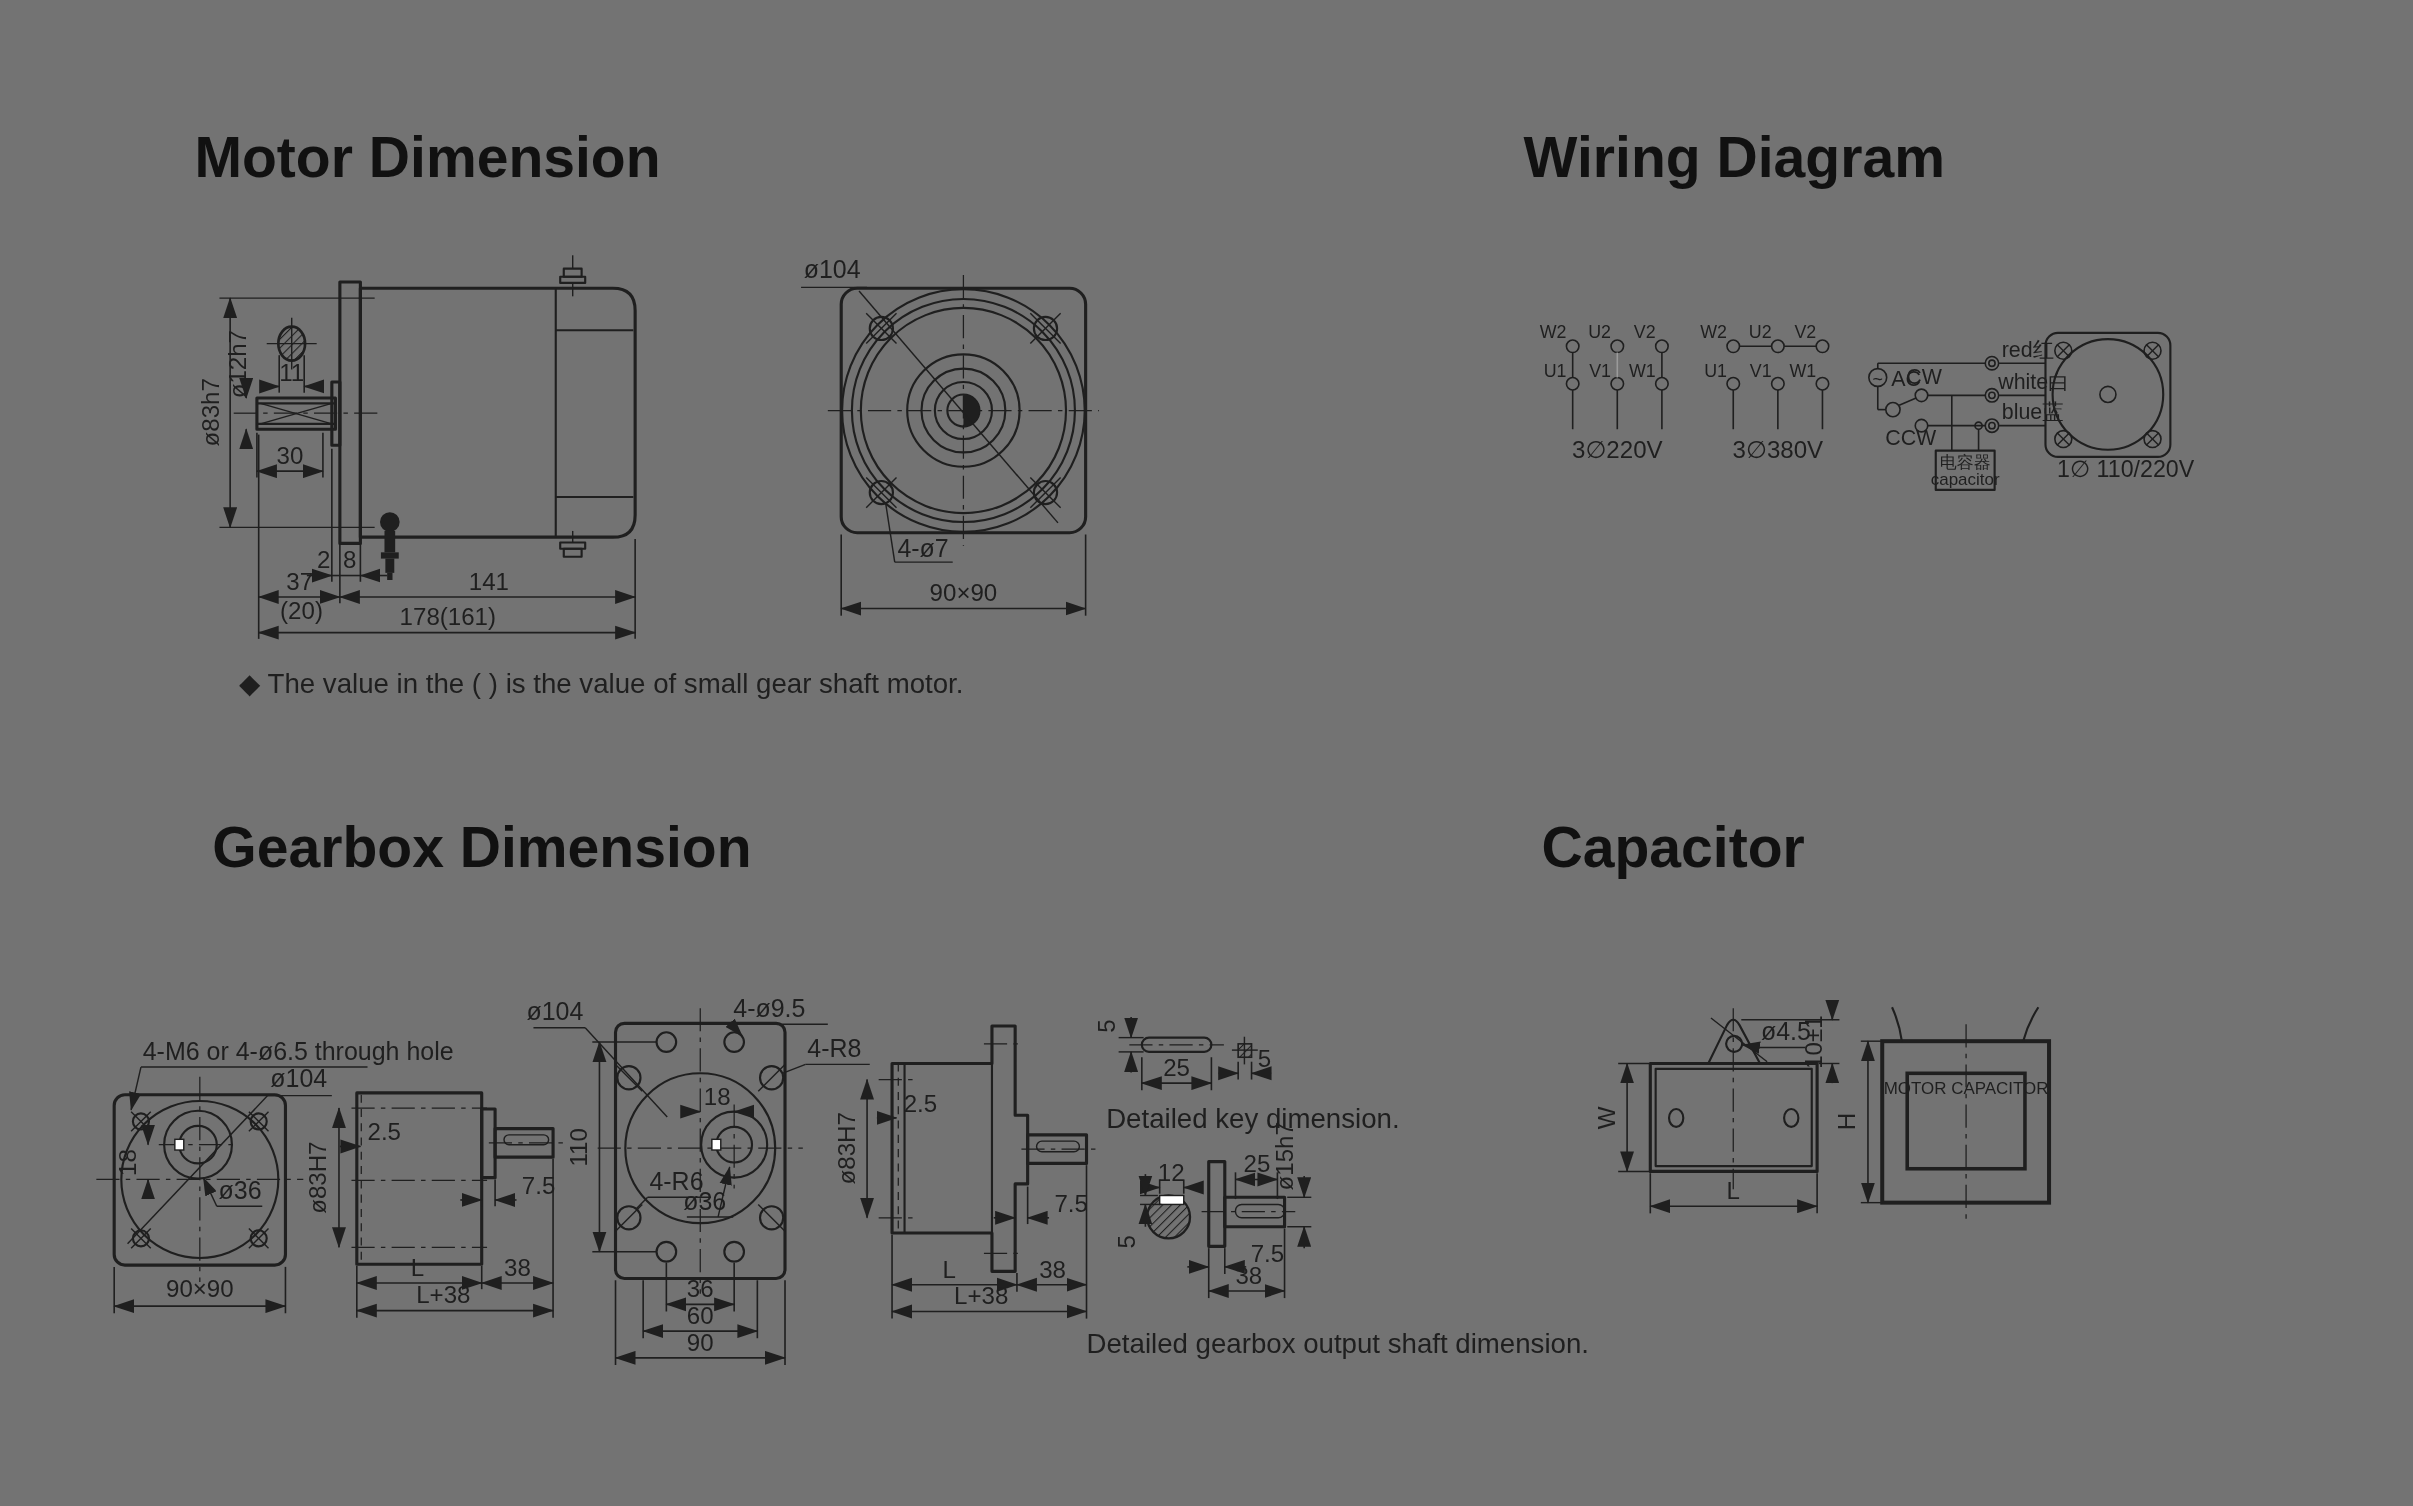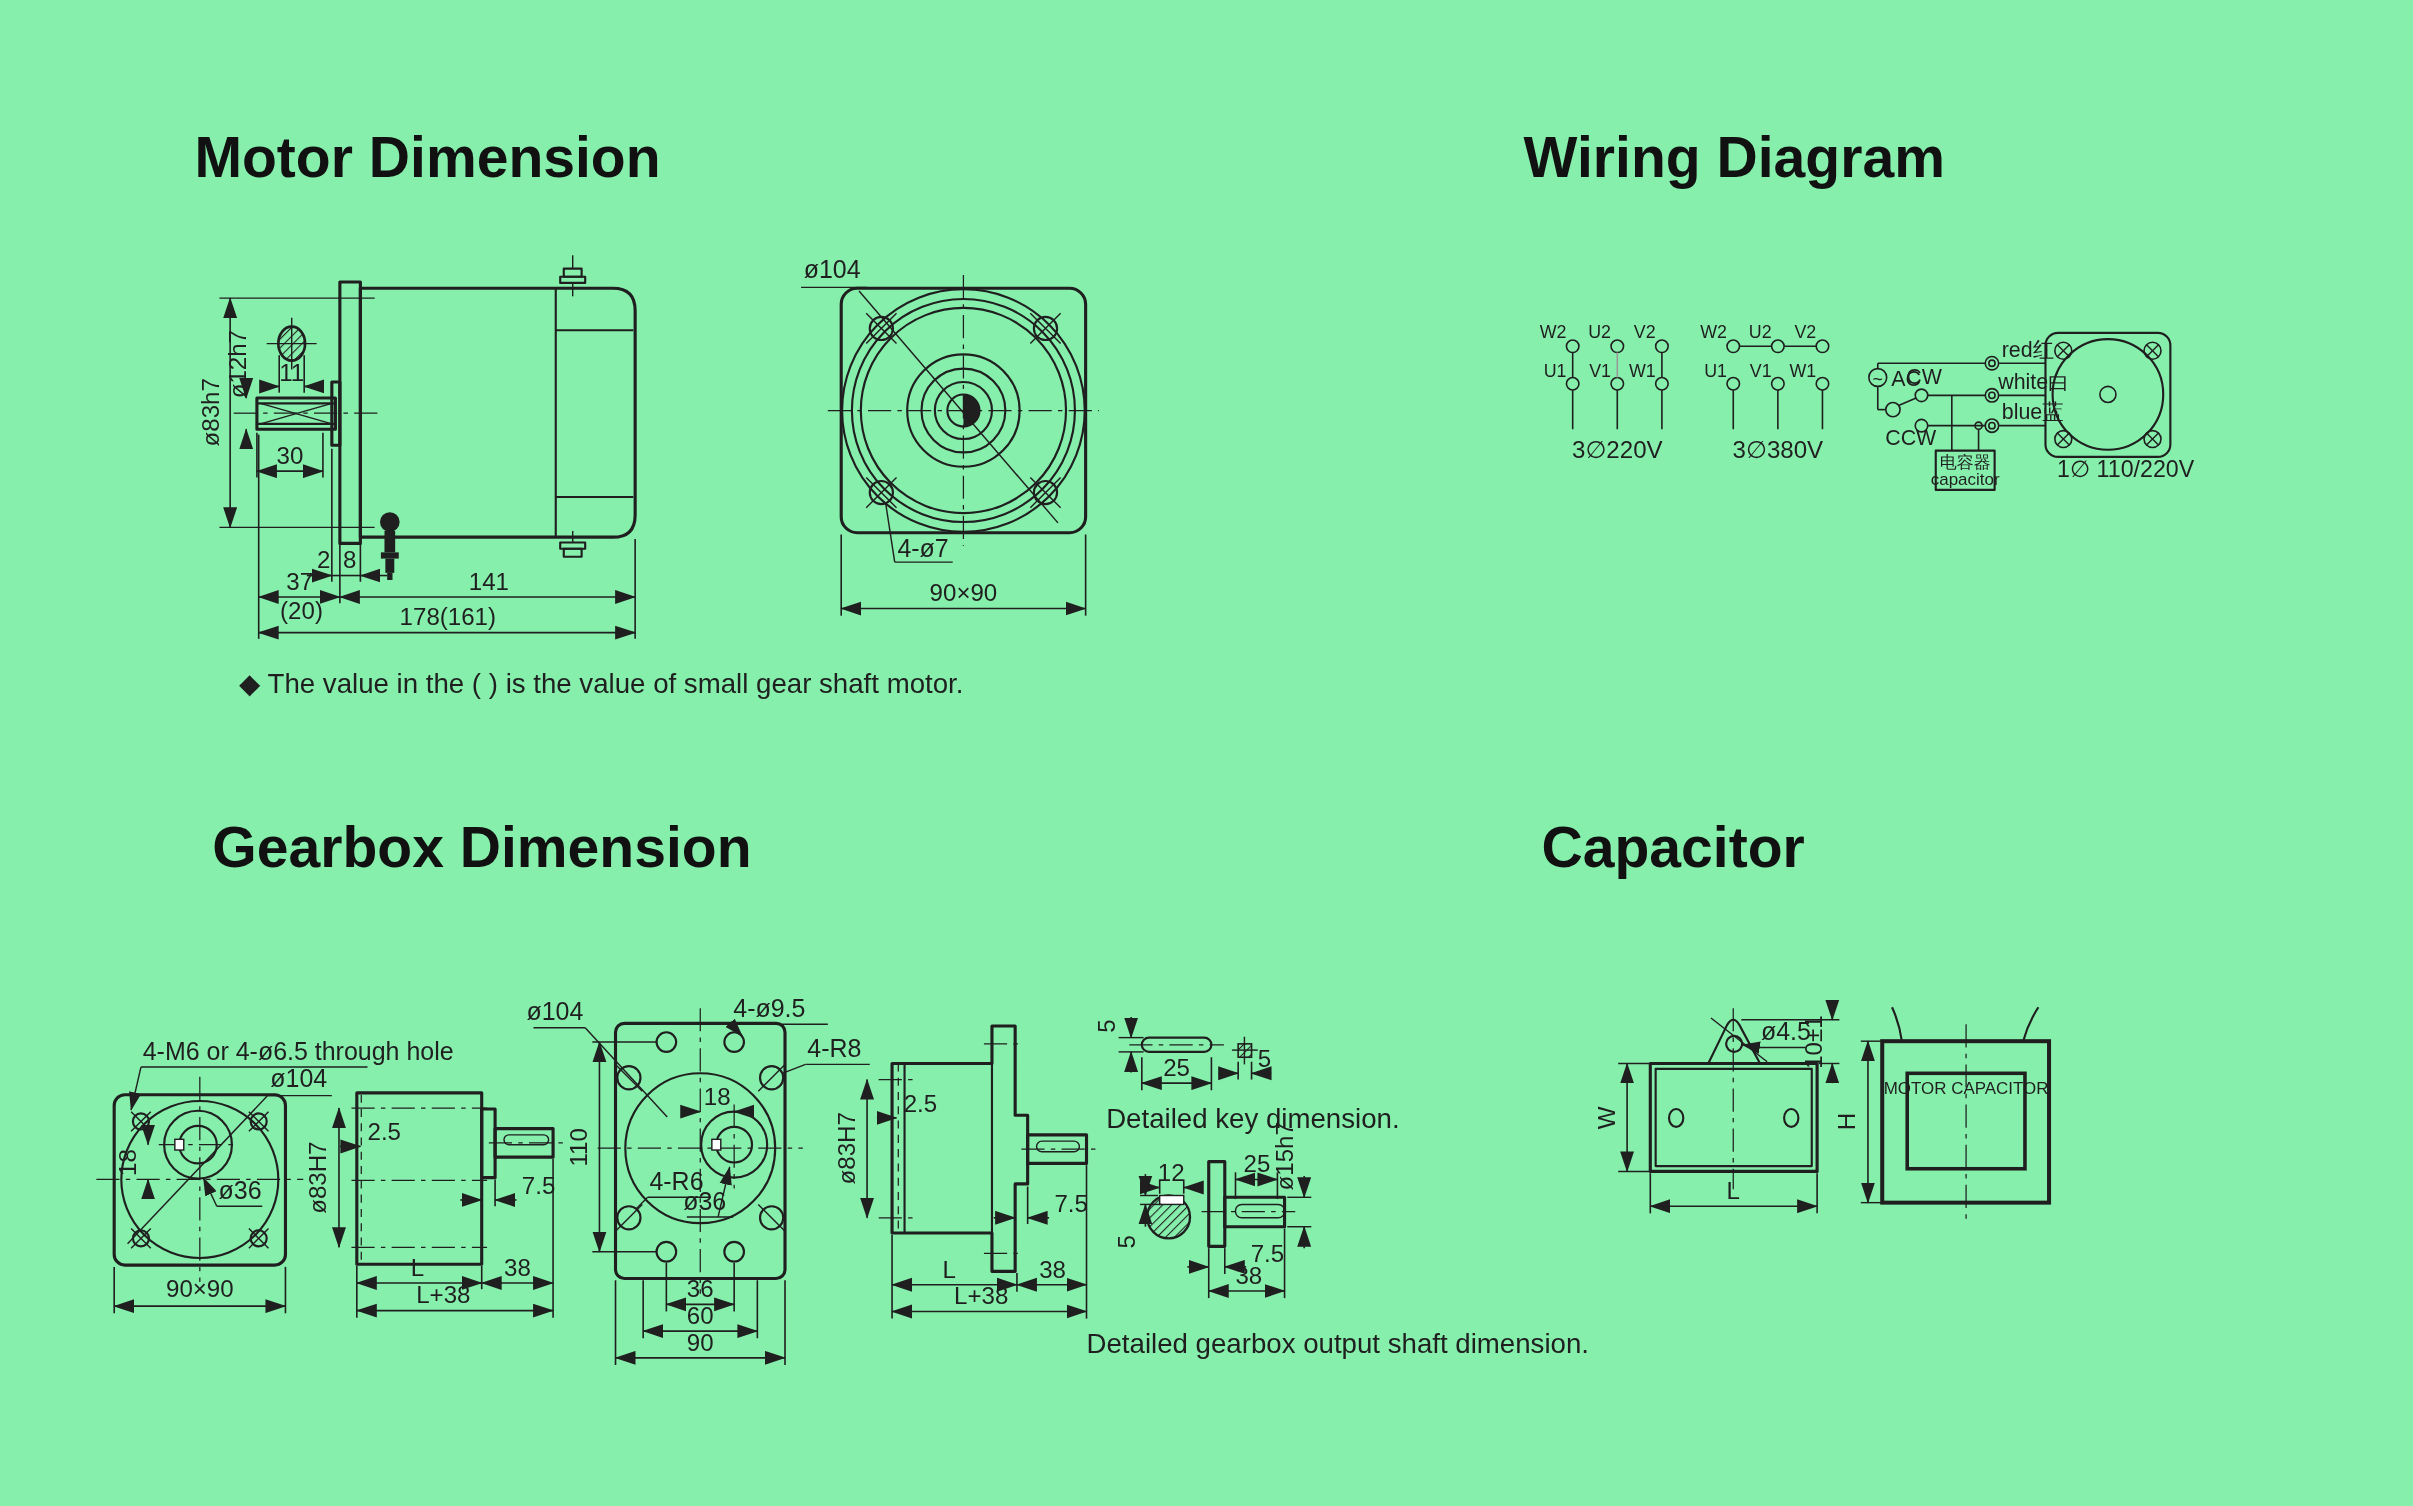--- a/index.html
+++ b/index.html
@@ -1,16 +1,16 @@
 <!DOCTYPE html>
 <html style="font-size:14.3px"><head>
 <meta charset="utf-8">
 <style>
   html,body{margin:0;padding:0;background:#fff;}
-  .page{position:relative;width:2413px;height:1507px;background:#86efac;overflow:hidden;text-align:center;}
+  .page{position:relative;width:2413px;height:1507px;background:#737373;overflow:hidden;text-align:center;}
   svg{position:absolute;left:0;top:0;}
   .ol{stroke:#1f1f1f;stroke-width:3.5;fill:none;stroke-linejoin:round;stroke-linecap:round;}
   .ol2{stroke:#1f1f1f;stroke-width:2.4;fill:none;stroke-linejoin:round;}
   .dim{stroke:#1f1f1f;stroke-width:1.8;fill:none;}
   .thin{stroke:#1f1f1f;stroke-width:1.6;fill:none;}
   .cl{stroke:#1f1f1f;stroke-width:1.4;fill:none;stroke-dasharray:26 7 5 7;}
   .dsh{stroke:#1f1f1f;stroke-width:1.4;fill:none;stroke-dasharray:9 7;}
   .fill{fill:#1f1f1f;stroke:none;}
   text{fill:#1f1f1f;font-family:"Liberation Sans","DejaVu Sans",sans-serif;}
   .t-title{font-size:64px;font-weight:bold;fill:#111;}

